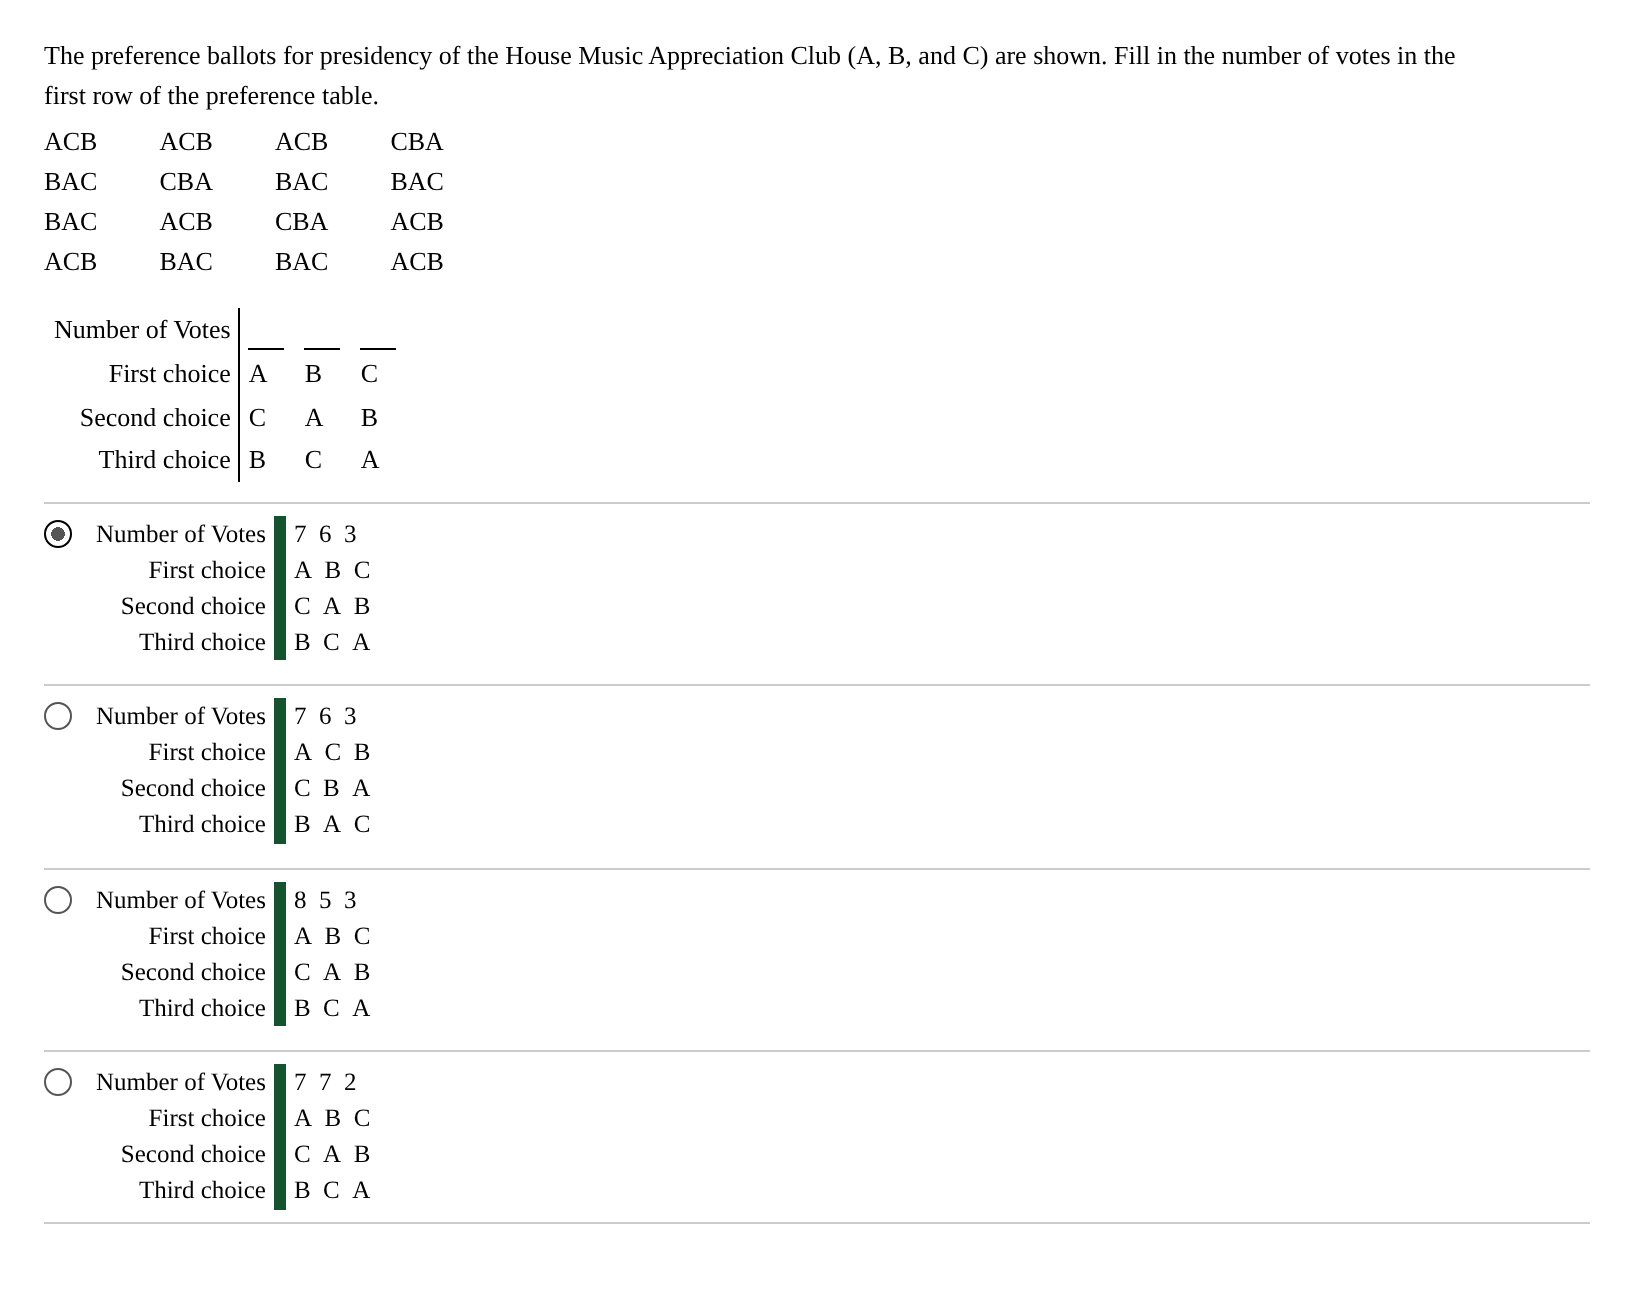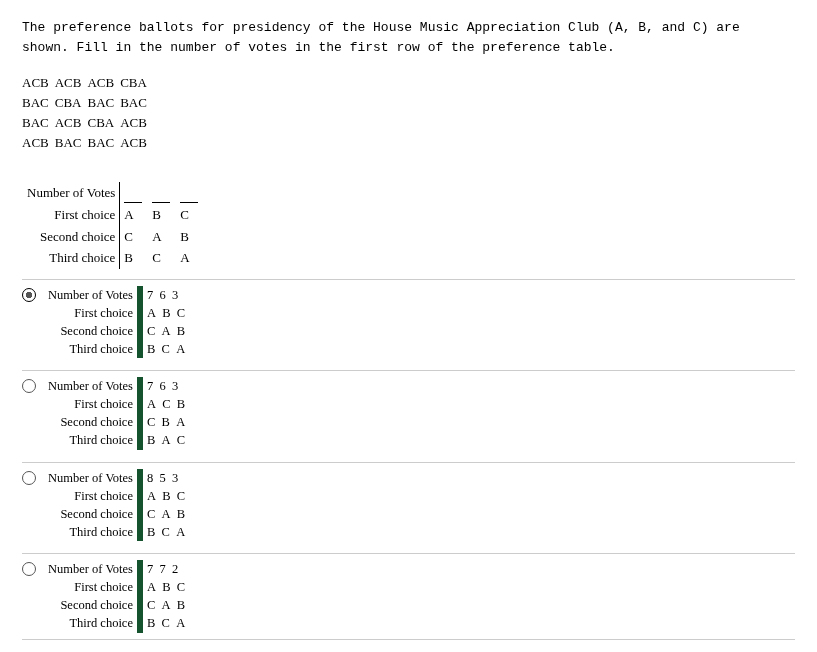--- a/index.html
+++ b/index.html
@@ -8,30 +8,29 @@
       font-size: 13px;
       background: #fff;
       color: #000;
       padding: 18px 22px;
       width: 817px;
       min-height: 652px;
     }
     .intro-text {
       font-size: 13px;
       line-height: 1.5;
-      margin-bottom: 16px;
+      margin-bottom: 4px;
       max-width: 720px;
-      font-family: Liberation Mono, monospace;
     }
     .ballot-grid {
       display: grid;
       grid-template-columns: repeat(4, auto);
-      gap: 0 6px;
-      font-size: 13px;
-      margin-bottom: 28px;
+      gap: 0 31px;
+      font-size: 13px;
+      margin-bottom: 12px;
       width: fit-content;
     }
     .ballot-grid span {
       line-height: 1.55;
     }
     .pref-table {
       border-collapse: collapse;
       font-size: 13px;
       margin-top: 4px;
     }

